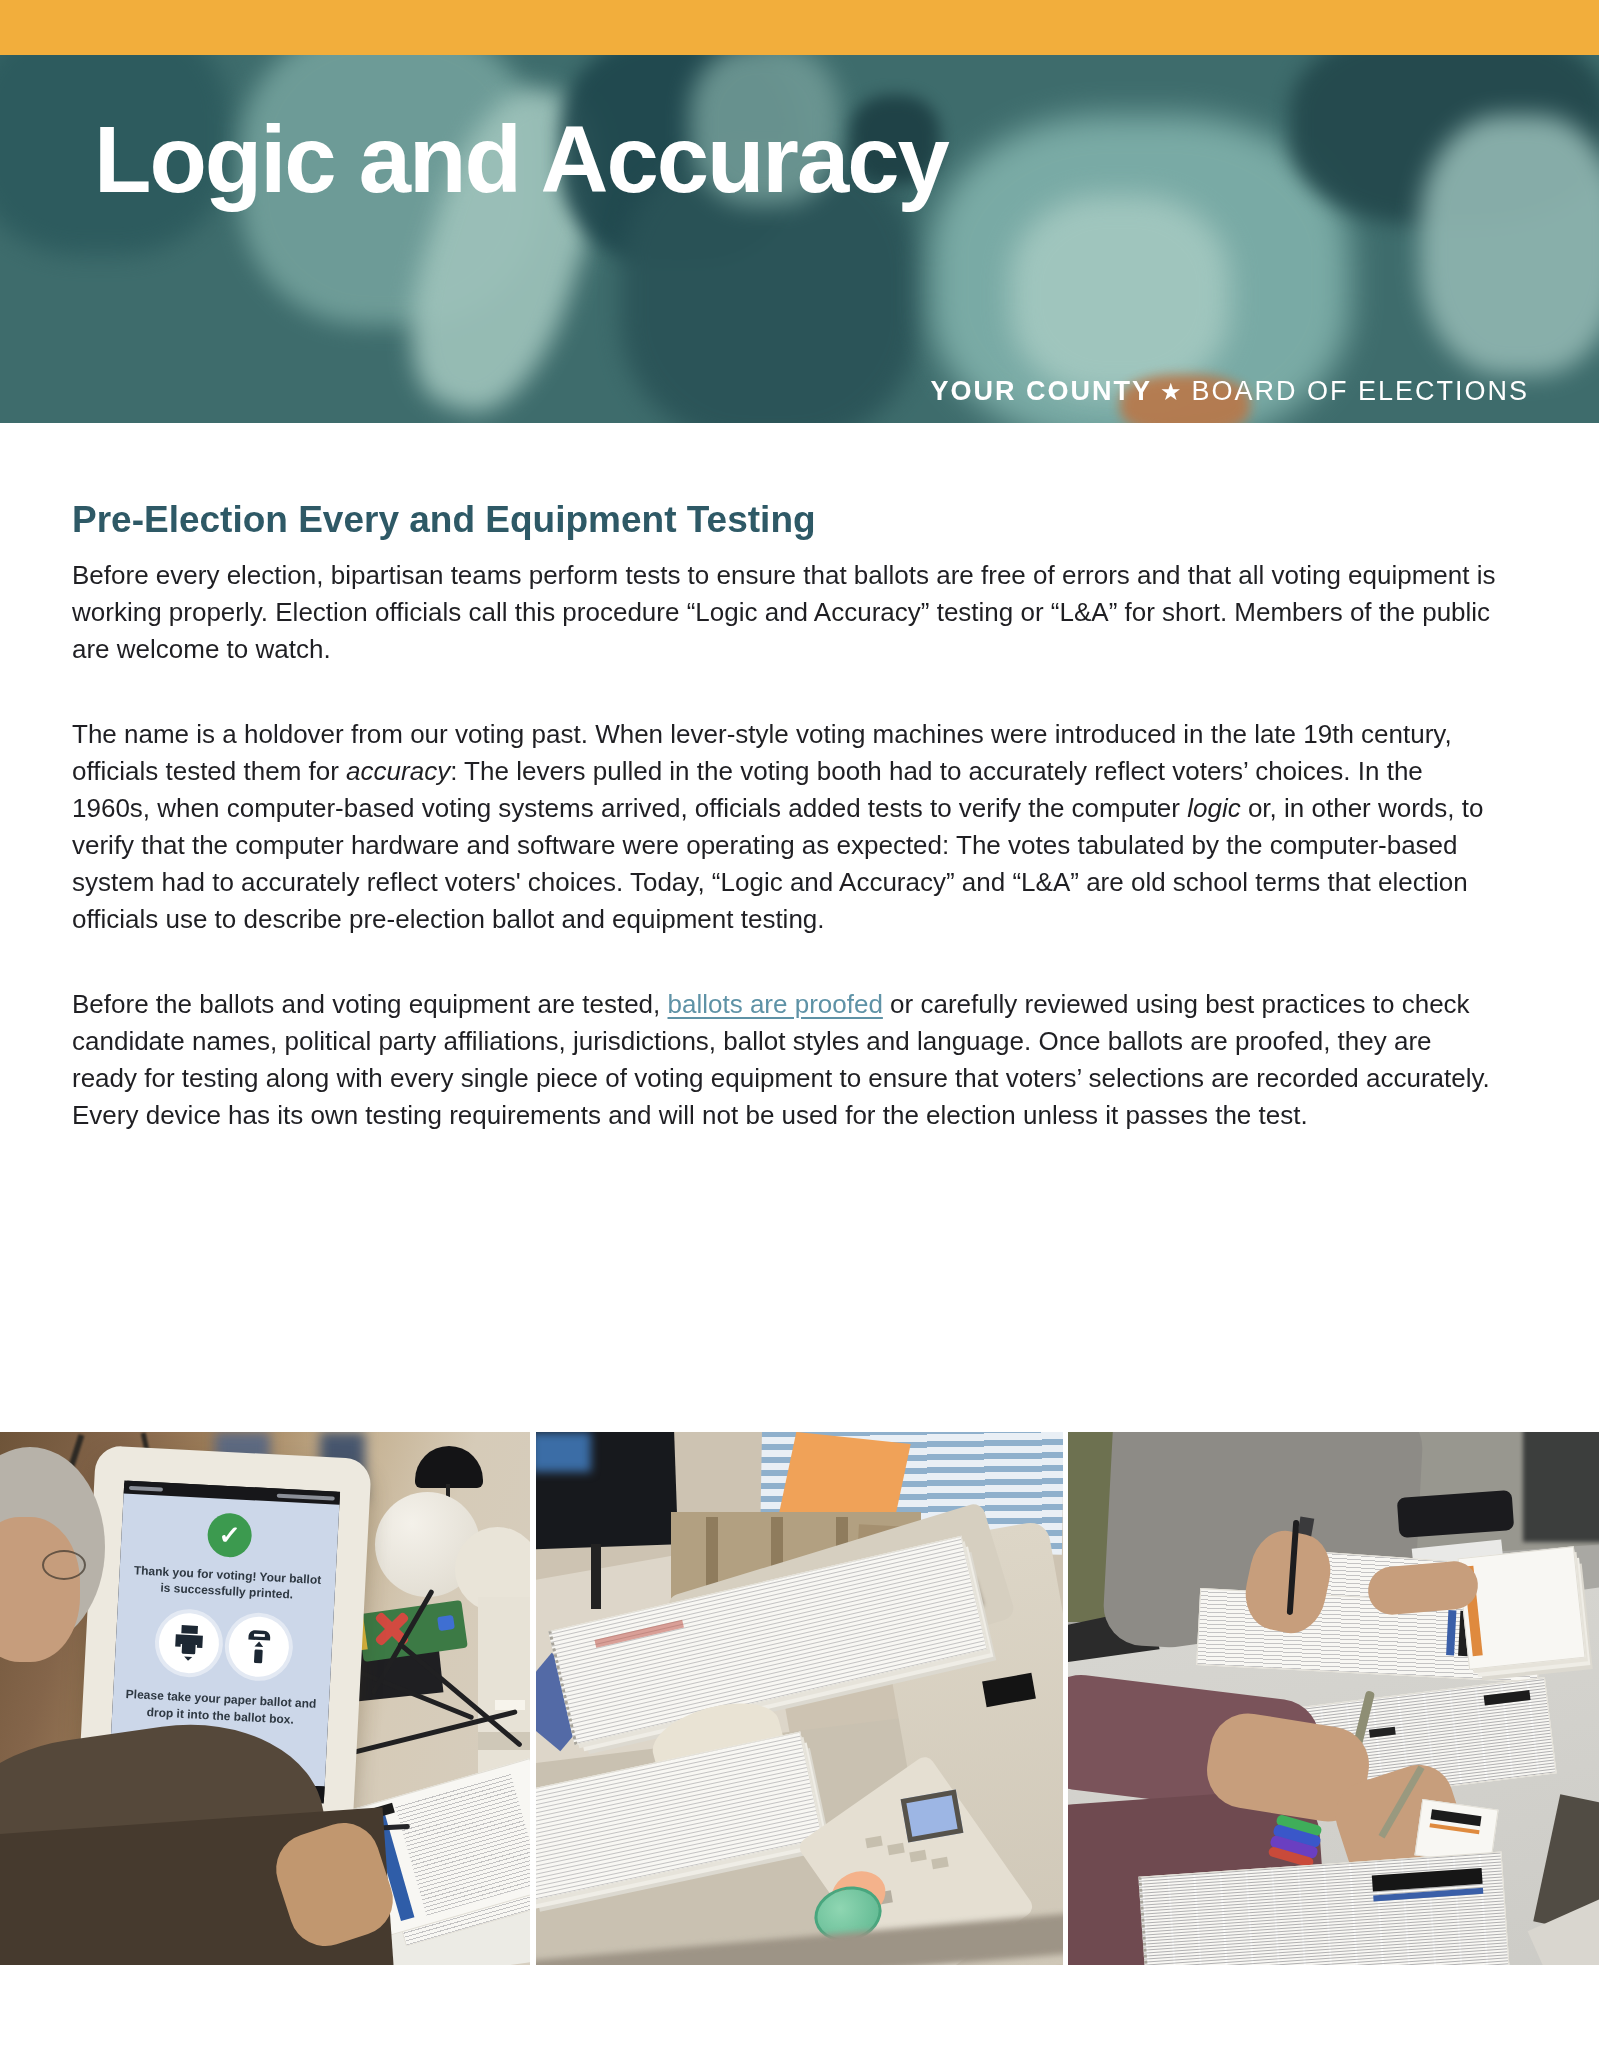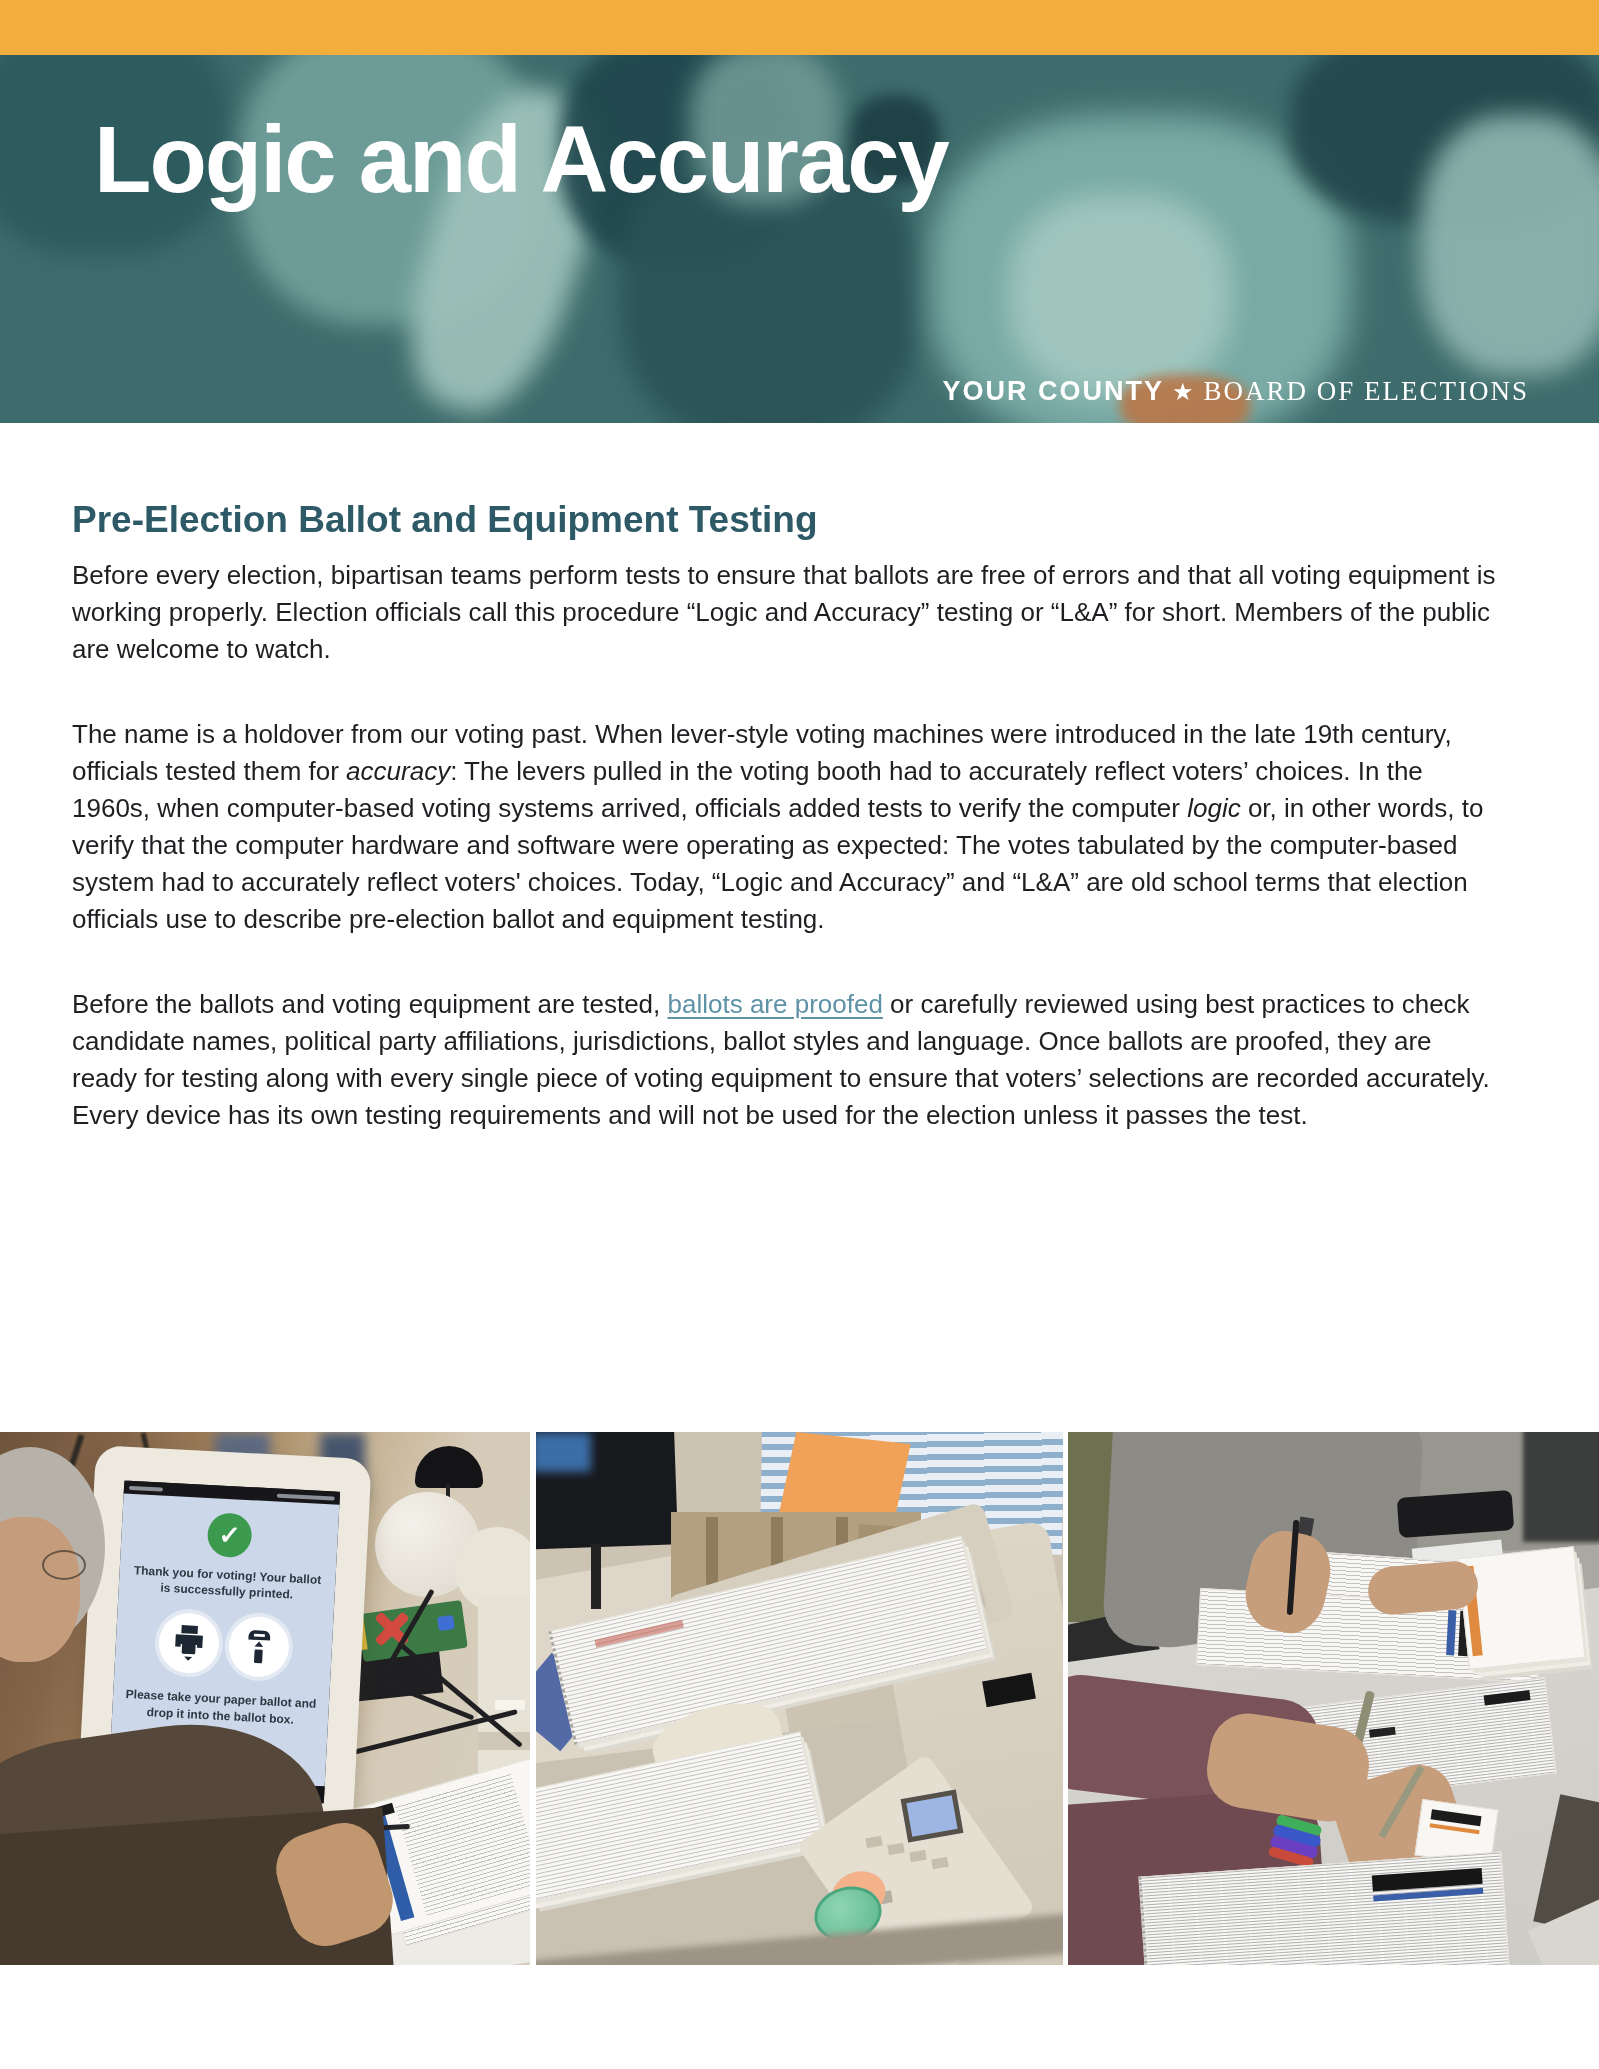--- a/index.html
+++ b/index.html
@@ -14,21 +14,21 @@
   .hero{position:absolute;left:0;top:55px;width:1599px;height:368px;
         background:var(--header-teal,#3E6C6C);overflow:hidden;}
   .blob{position:absolute;border-radius:42%;filter:blur(12px);opacity:.92;}
   .hero-title{position:absolute;left:94px;top:52px;margin:0;color:#fff;
               font-size:94px;font-weight:bold;line-height:1.12;letter-spacing:-2px;}
   .hero-title .line{display:block;}
   .org-line{position:absolute;right:70px;bottom:16px;color:#fff;font-size:27px;
             letter-spacing:2px;white-space:nowrap;}
   .org-bold{font-weight:bold;}
   .org-star{font-size:24px;padding:0 8px;}
-  .org-rest{font-weight:normal;font-family:Liberation Serif, serif;}
+  .org-rest{font-weight:normal;}
 
   
   .content{position:absolute;left:72px;top:498px;width:1455px;}
   .sec h2{margin:0;font-size:37px;line-height:1.18;font-weight:bold;
           color:var(--heading-teal,#2E5966);}
   .sec p{margin:15px 0 0 0;font-size:26px;line-height:37px;color:#1f1f23;width:1428px;}
   .sec + .sec{margin-top:48px;}
   .sec em{font-style:italic;}
   a.doclink{color:var(--link-teal,#5E92A6);text-decoration:underline;
             text-underline-offset:4px;text-decoration-thickness:1.5px;margin-top:29px;}
@@ -97,21 +97,21 @@
     <h1 class="hero-title">
       <span class="line">Logic and Accuracy</span>
     </h1>
     <div class="org-line">
       <span class="org-bold">YOUR COUNTY</span><span class="org-star">★</span><span class="org-rest">BOARD OF ELECTIONS</span>
     </div>
   </header>
 
   <main class="content">
     <section class="sec">
-      <h2>Pre-Election Ballot and Equipment Testing</h2>
+      <h2>Pre-Election Every and Equipment Testing</h2>
       <p>Before every election, bipartisan teams perform tests to ensure that ballots are free of errors and that all voting equipment is working properly. Election officials call this procedure “Logic and Accuracy” testing or “L&amp;A” for short. Members of the public are welcome to watch.</p>
     </section>
 
     <section class="sec">
       <p><span>The name is a holdover from our voting past. When lever-style voting machines were introduced in the late 19th century, officials tested them for </span><em>accuracy</em><span>: The levers pulled in the voting booth had to accurately reflect voters’ choices. In the 1960s, when computer-based voting systems arrived, officials added tests to verify the computer </span><em>logic</em><span> or, in other words, to verify that the computer hardware and software were operating as expected: The votes tabulated by the computer-based system had to accurately reflect voters' choices. Today, “Logic and Accuracy” and “L&amp;A” are old school terms that election officials use to describe pre-election ballot and equipment testing.</span></p>
     </section>
 
     <section class="sec">
       <p><span>Before the ballots and voting equipment are tested, </span><a href="#" class="doclink">ballots are proofed</a><span> or carefully reviewed using best practices to check candidate names, political party affiliations, jurisdictions, ballot styles and language. Once ballots are proofed, they are ready for testing along with every single piece of voting equipment to ensure that voters’ selections are recorded accurately. Every device has its own testing requirements and will not be used for the election unless it passes the test.</span></p>
     </section>

